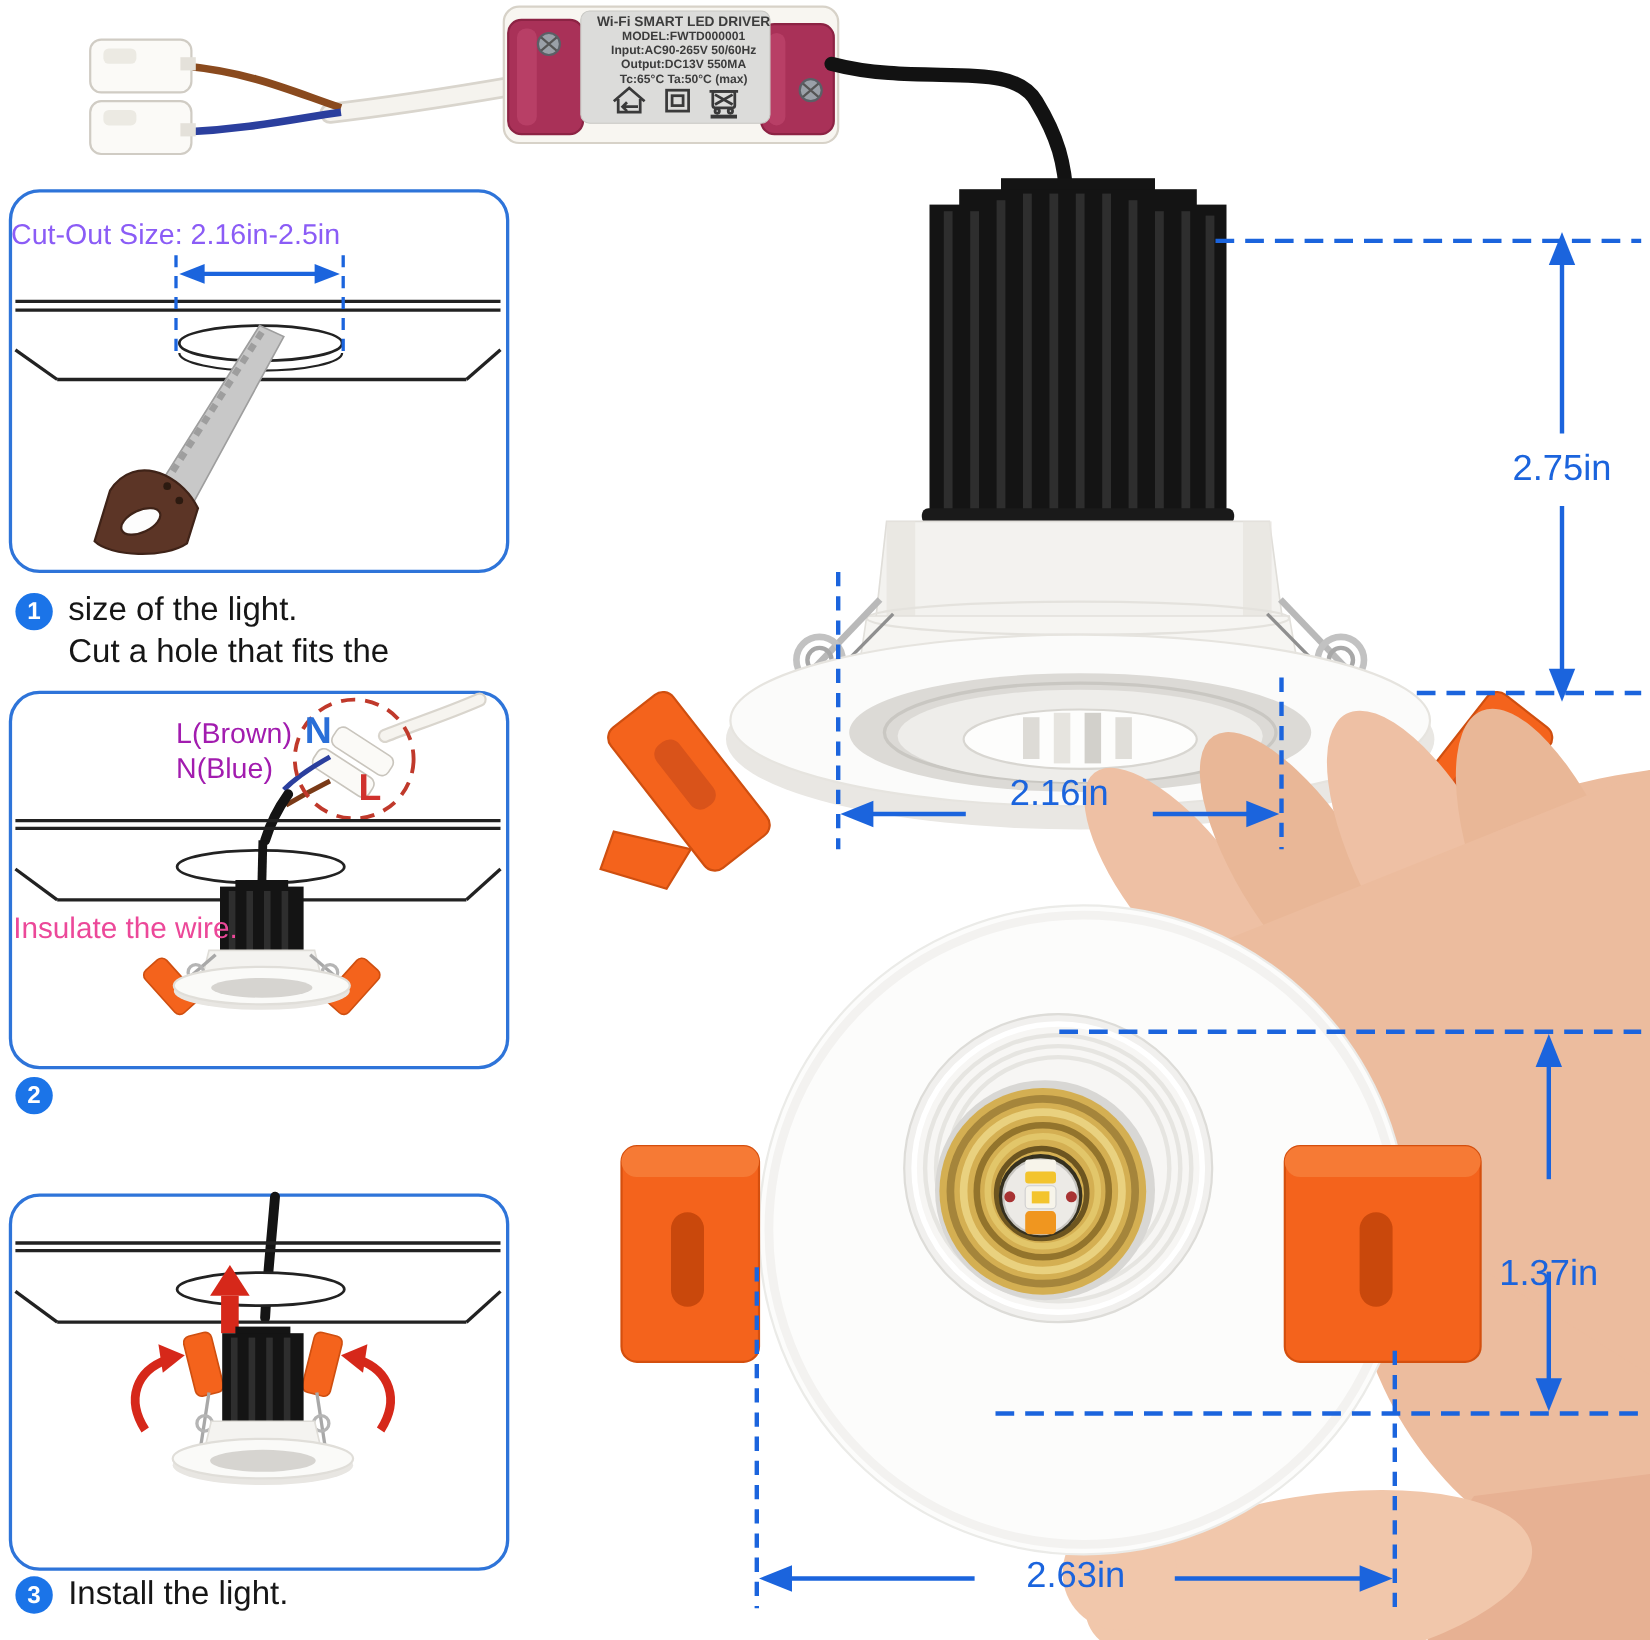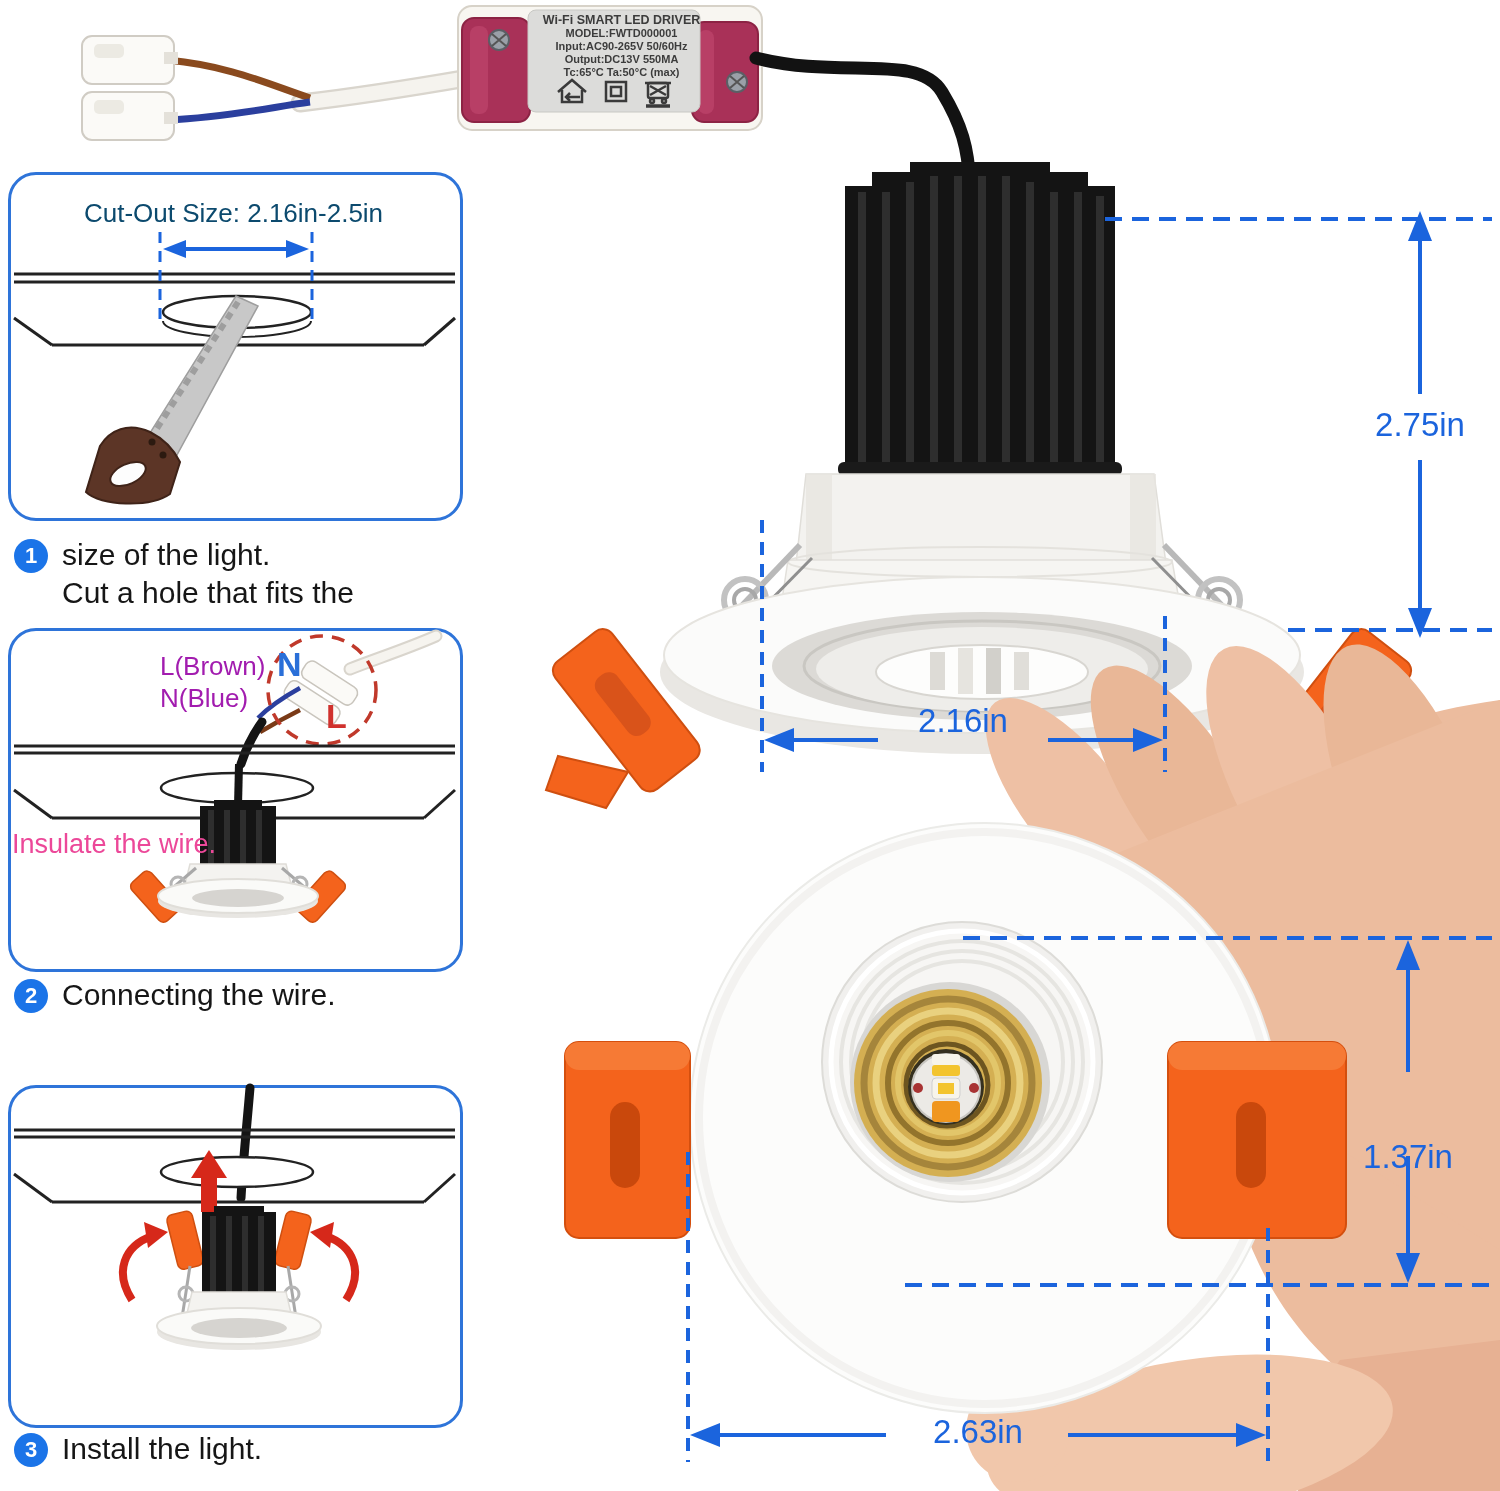--- a/index.html
+++ b/index.html
@@ -4,21 +4,21 @@
 <style>
   html,body{margin:0;padding:0;background:#fff}
   #canvas{position:relative;width:1500px;height:1491px;background:#fff;overflow:hidden;
           font-family:"Liberation Sans",sans-serif}
   #art{position:absolute;left:0;top:0}
   .panel{position:absolute;border:3px solid var(--panel-border-blue,#2e74d9);border-radius:28px;background:#fff}
   #p1{left:8px;top:172px;width:449px;height:343px}
   #p2{left:8px;top:628px;width:449px;height:338px}
   #p3{left:8px;top:1085px;width:449px;height:337px}
   .txt{position:absolute;color:#2f2f2f;white-space:nowrap}
-  .panel-title{left:10px;top:198px;width:447px;text-align:center;font-size:26px;color:#0c4a6e}
+  .panel-title{left:10px;top:198px;width:447px;text-align:left;font-size:26px;color:#8b5cf6}
   .drv{position:absolute;left:528px;top:14px;width:187px;text-align:center;
        font-weight:bold;color:#3c3c3c}
   .drv div{font-size:11px;line-height:13px}
   .drv .l1{font-size:12.5px}
   .step{position:absolute;display:flex;gap:14px;align-items:flex-start}
   #s1{left:14px;top:536px}
   #s2{left:14px;top:976px}
   #s3{left:14px;top:1430px}
   .badge{width:34px;height:34px;border-radius:50%;background:var(--step-badge-blue,#1b74e8);
          color:#fff;font-size:22px;font-weight:bold;display:flex;align-items:center;
@@ -384,24 +384,20 @@
 
   <div class="step" id="s1">
     <div class="badge">1</div>
     <div class="t">
       <div>size of the light.</div>
       <div>Cut a hole that fits the</div>
     </div>
   </div>
   <div class="step" id="s2">
     <div class="badge">2</div>
-    <div class="t">
-      <div>Connecting the wire.</div>
-      <div></div>
-    </div>
   </div>
   <div class="step" id="s3">
     <div class="badge">3</div>
     <div class="t">
       <div>Install the light.</div>
       <div></div>
     </div>
   </div>
 
   <div class="dim" id="d275">2.75in</div>

